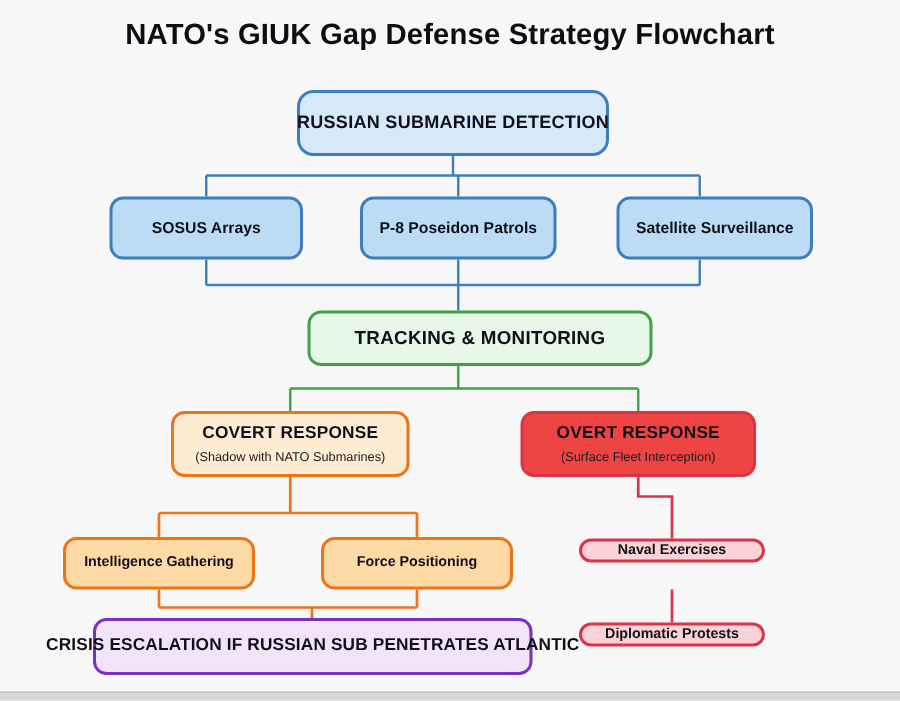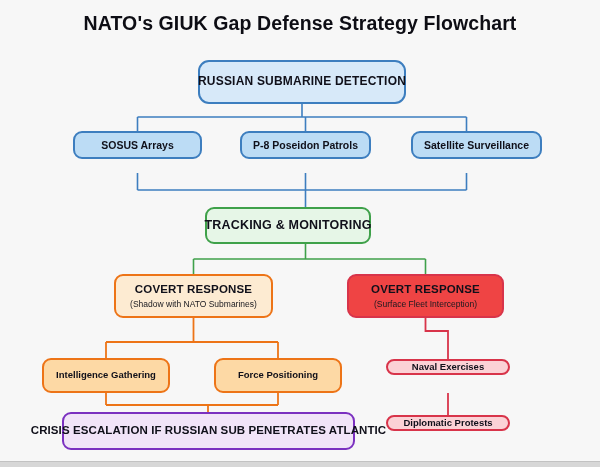--- a/index.html
+++ b/index.html
@@ -71,33 +71,33 @@
     font-size: 12px;
     font-weight: bold;
     color: #10101a;
     letter-spacing: 0.2px;
   }
   
   .n-asset {
     background: #bcdcf5;
     border-color: #3d7ebf;
     top: 131px;
-    height: 28px;
+    height: 42px;
   }
   .n-asset .n-title {
     font-size: 10.5px;
     font-weight: bold;
     color: #10101a;
   }
   .n-a1 { left: 73px;  width: 129px; }
   .n-a2 { left: 240px; width: 131px; }
   .n-a3 { left: 411px; width: 131px; }
   
   .n-track {
-    left: 205px; top: 207px; width: 166px; height: 37px;
+    left: 205px; top: 207px; width: 230px; height: 37px;
     background: #e6f6e7;
     border-color: #3fa14a;
   }
   .n-track .n-title {
     font-size: 12.5px;
     font-weight: bold;
     color: #10101a;
     letter-spacing: 0.2px;
   }
   

